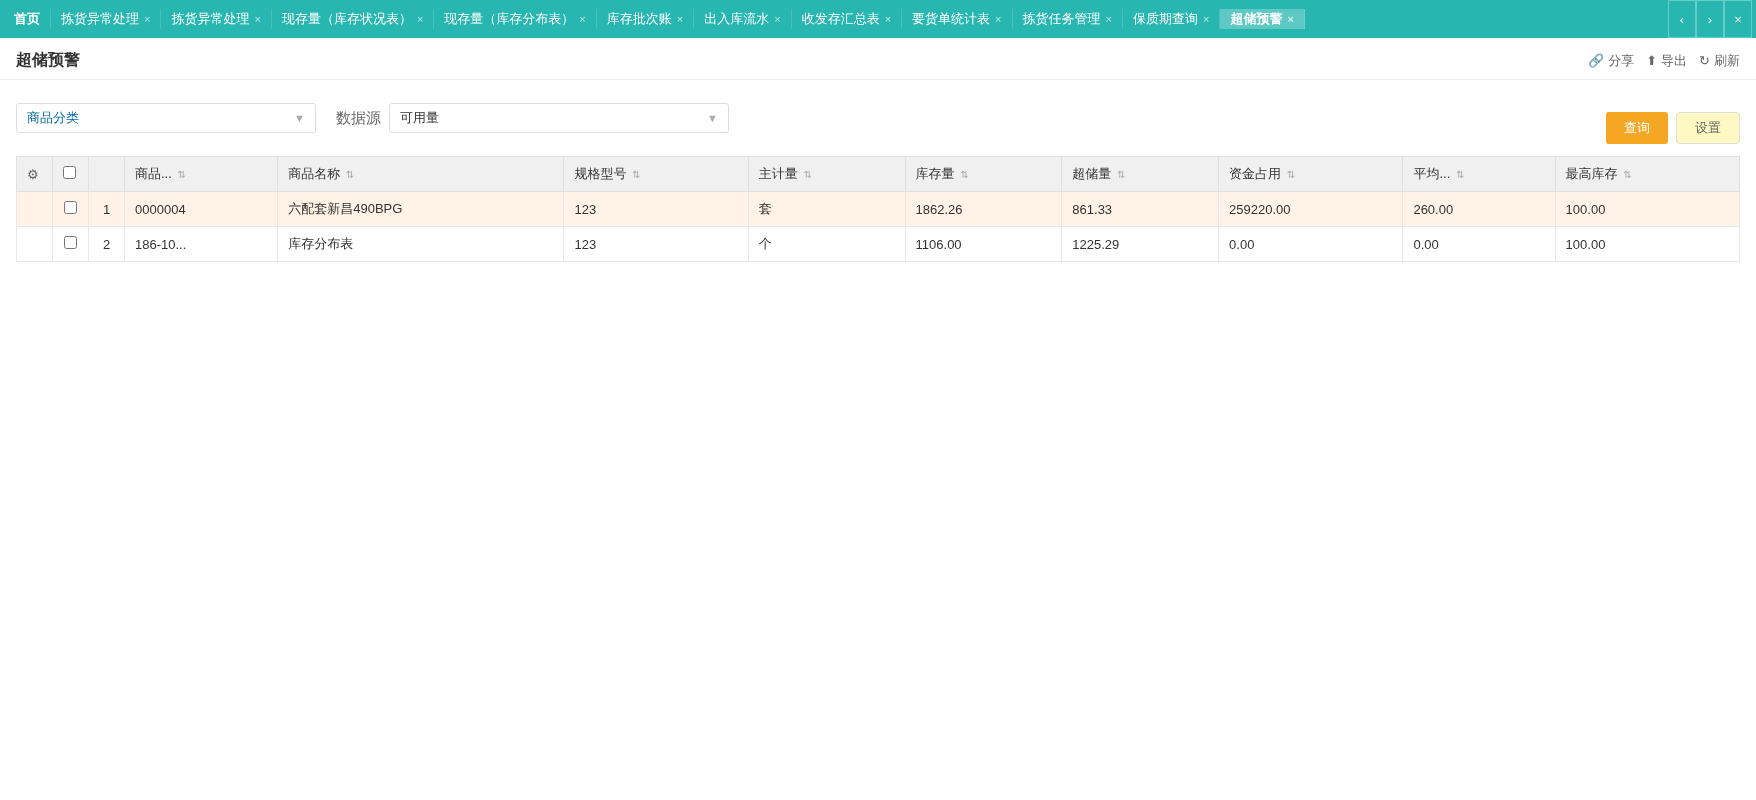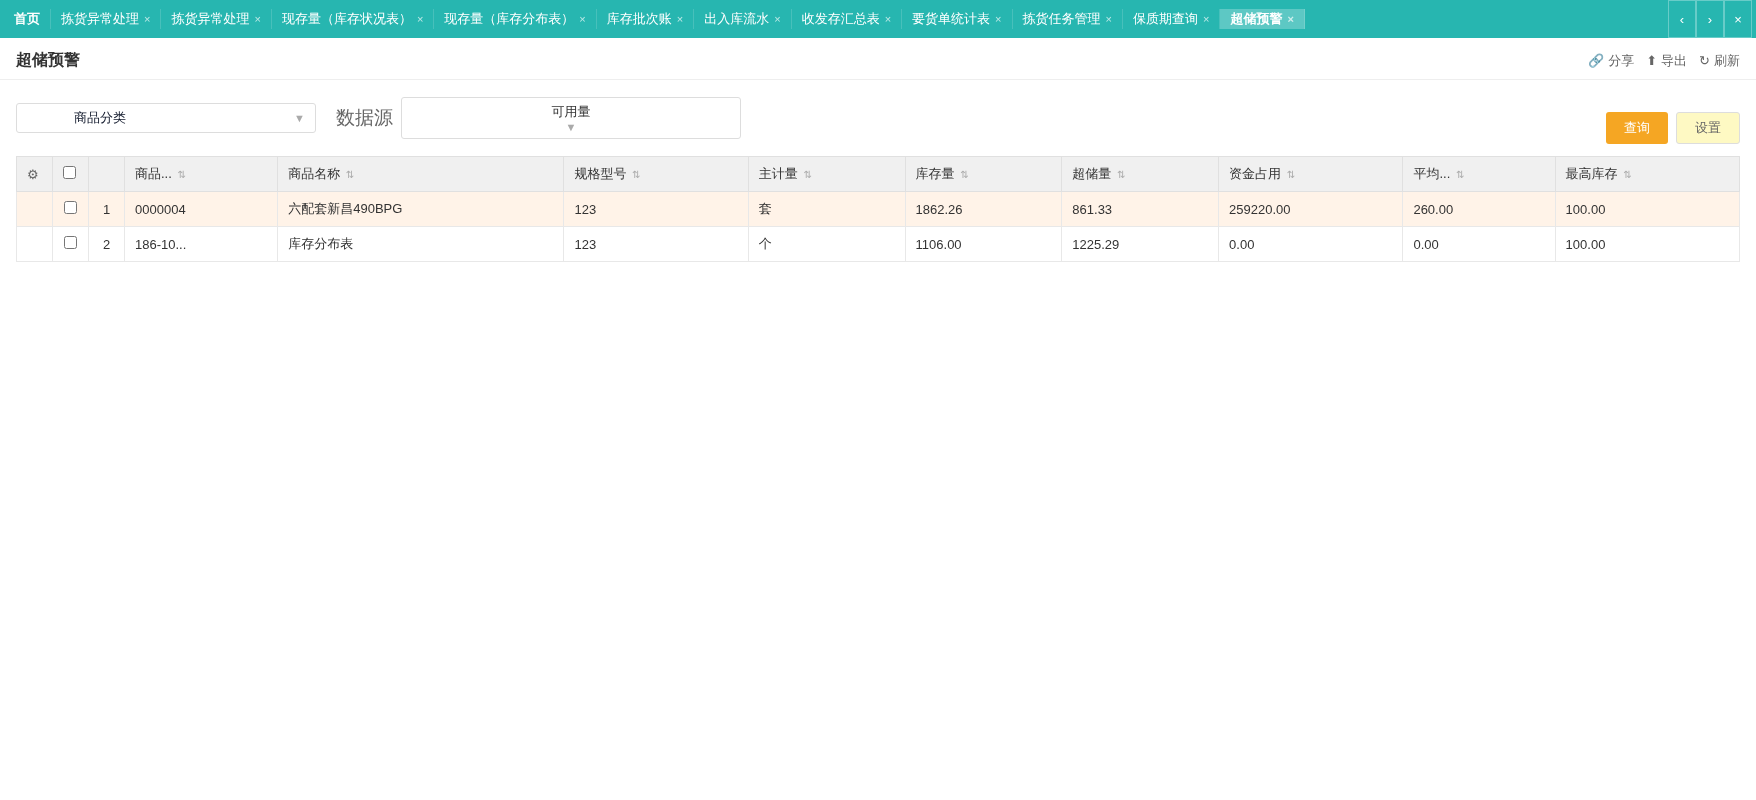--- a/index.html
+++ b/index.html
@@ -95,39 +95,38 @@
       gap: 20px;
       flex-wrap: wrap;
     }
     .filter-item {
       display: flex;
       align-items: center;
       gap: 8px;
     }
     .filter-label {
       color: #666;
-      font-size: 19px;
+      font-size: 15px;
       white-space: nowrap;
     }
     .filter-select {
       display: flex;
       align-items: center;
       border: 1px solid #ddd;
       border-radius: 3px;
       padding: 5px 10px;
       background: #fff;
       cursor: pointer;
       min-width: 280px;
       justify-content: space-between;
       font-size: 13px;
       color: #999;
     }
     .filter-select-datasource {
       min-width: 340px;
-      flex-direction: column;
     }
     .filter-select .selected-val { color: #333; }
     .chevron-down { color: #aaa; font-size: 11px; }
 
     .filter-buttons {
       margin-left: auto;
       display: flex;
       gap: 8px;
       margin-top: 20px;
     }
@@ -274,21 +273,21 @@
       <div class="action-link">
         <span>↻</span>
         <span>刷新</span>
       </div>
     </div>
   </div>
 
   <div class="filter-area">
     <div class="filter-item">
       <div class="filter-select" style="min-width:300px;">
-        <span style="color:#0f172a;margin-left:47px;">商品分类</span>
+        <span style="color:#0369a1;">商品分类</span>
         <span class="chevron-down">▼</span>
       </div>
     </div>
 
     <div class="filter-item">
       <span class="filter-label">数据源</span>
       <div class="filter-select filter-select-datasource">
         <span class="selected-val">可用量</span>
         <span class="chevron-down">▼</span>
       </div>

